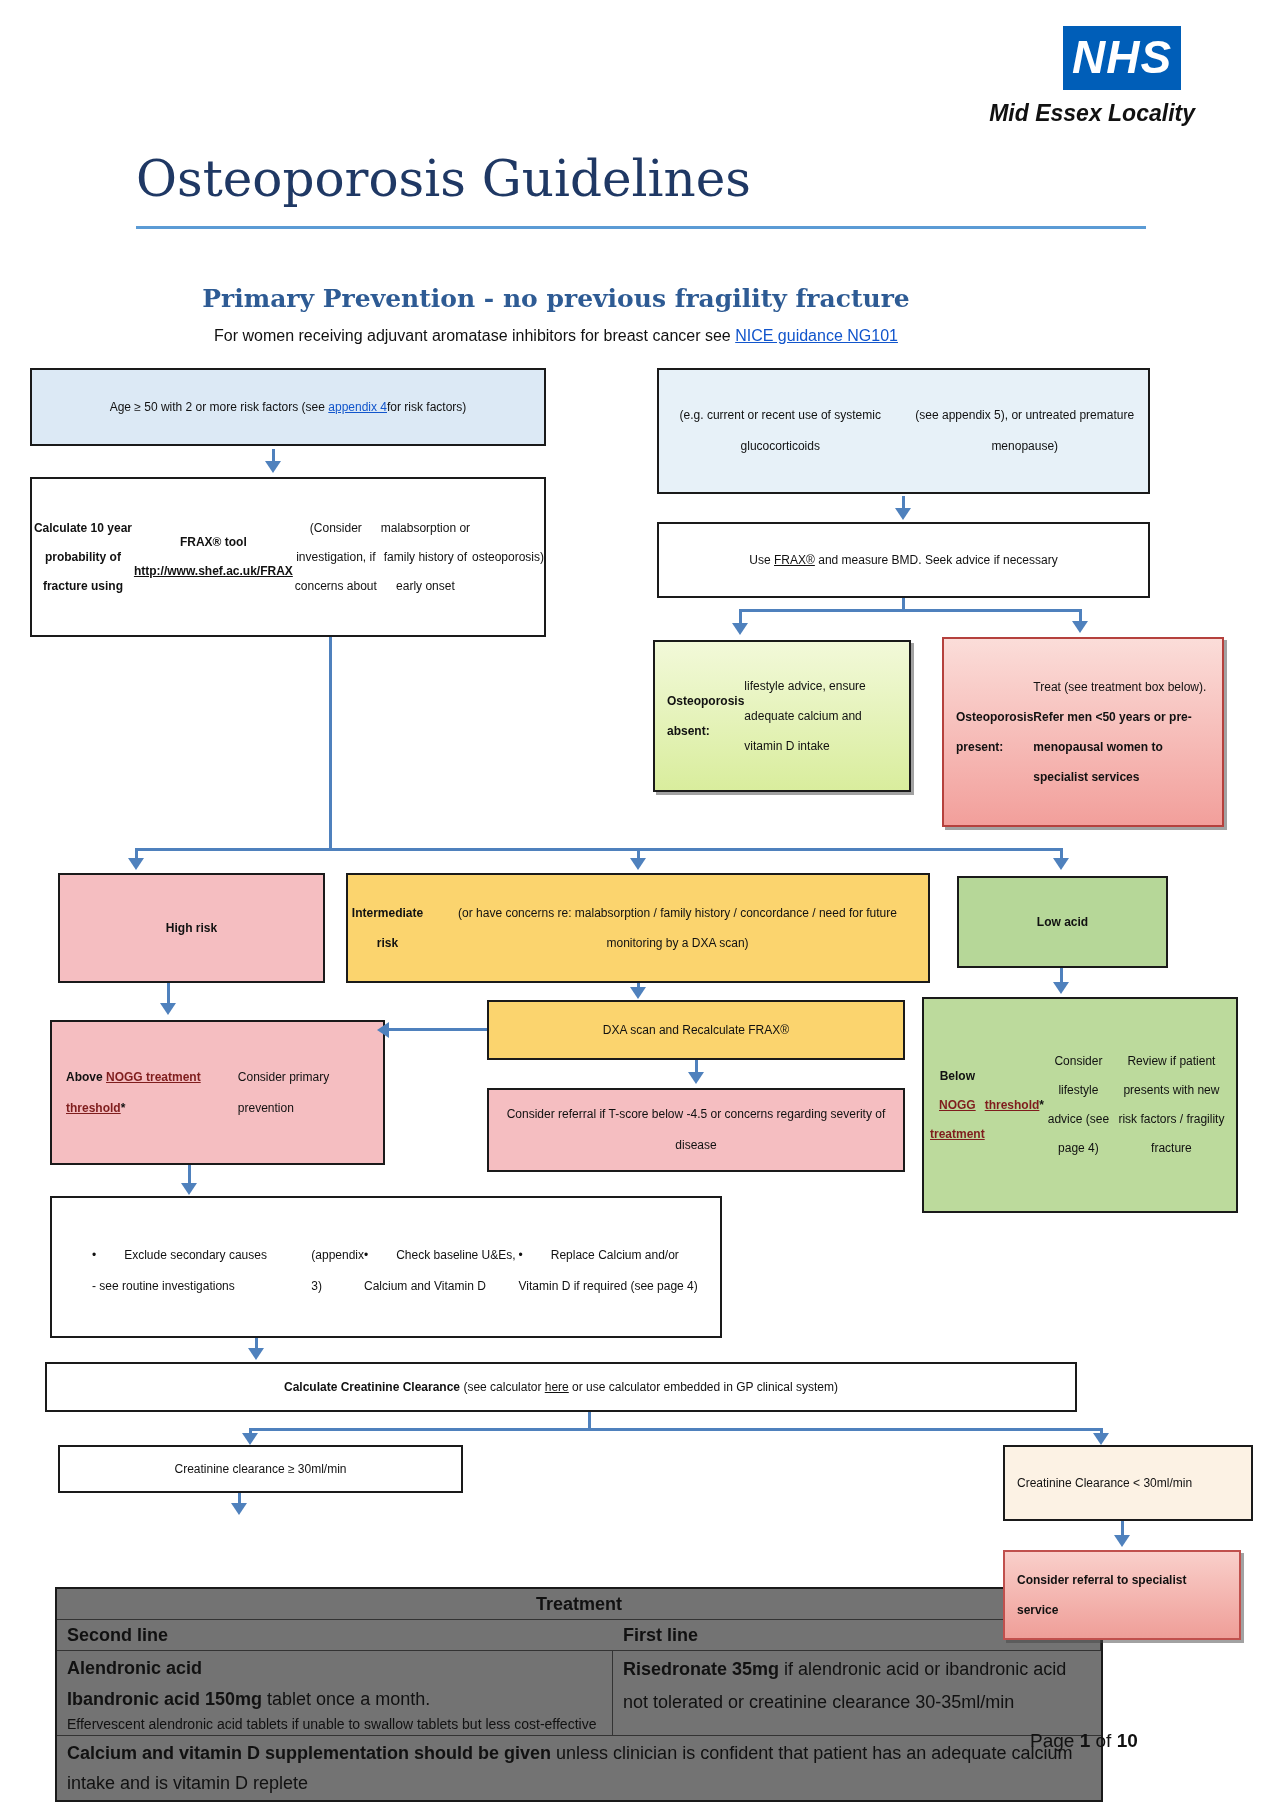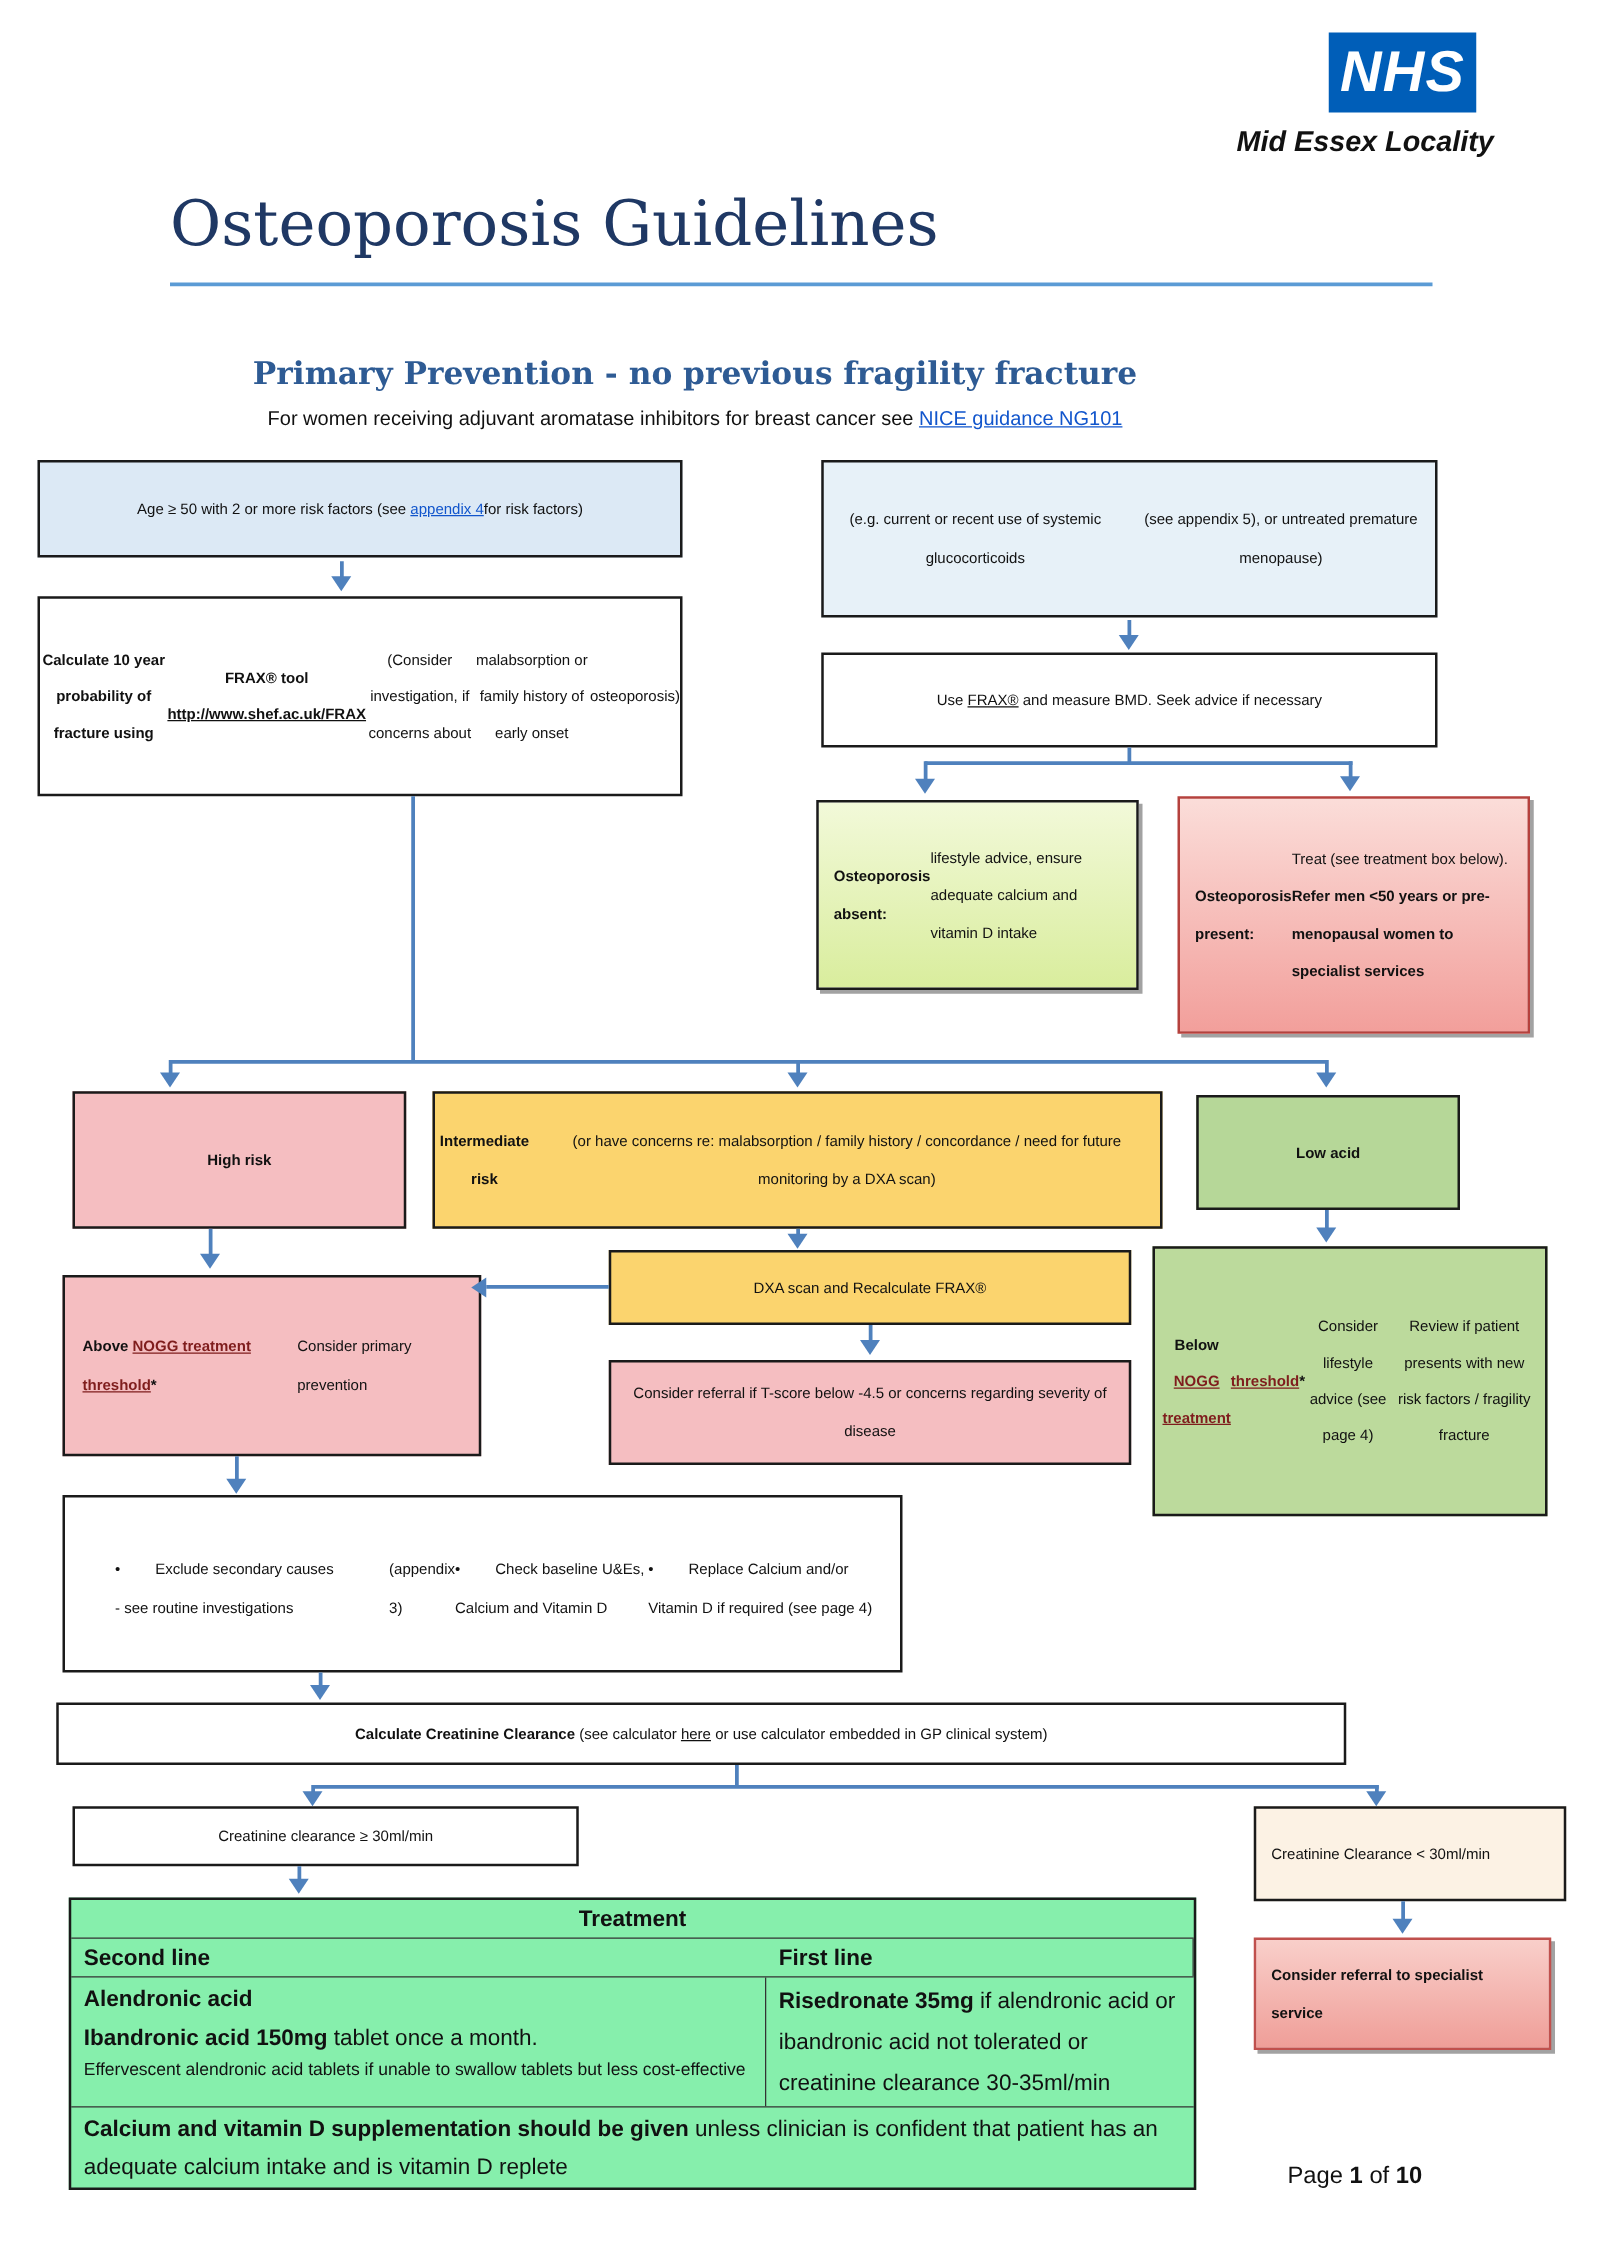--- a/index.html
+++ b/index.html
@@ -24,22 +24,22 @@
         color:#fff;font-style:italic;font-weight:bold;font-size:46px;line-height:62px;
         text-align:center;letter-spacing:1px}
   #locality{position:absolute;right:85px;top:100px;font-size:23px;font-weight:bold;font-style:italic}
   #title{position:absolute;left:136px;top:150px;font-family:"DejaVu Serif",serif;
          font-size:50px;color:#1F3864}
   #rule{position:absolute;left:136px;top:226px;width:1010px;height:3px;background:#5B9BD5}
   #subtitle{position:absolute;left:0;top:284px;width:1112px;text-align:center;
             font-family:"DejaVu Serif",serif;font-weight:bold;font-size:25px;color:#2E5B94}
   #arom{position:absolute;left:0;top:327px;width:1112px;text-align:center;font-size:16px}
   
-  #ttable{position:absolute;left:55px;top:1518px;width:902px;box-sizing:border-box;
-          border:2.5px solid #1a1a1a;background:#86efac;font-size:18px}
+  #ttable{position:absolute;left:55px;top:1587px;width:1048px;box-sizing:border-box;
+          border:2.5px solid #1a1a1a;background:#737373;font-size:18px}
   .trow{border-top:1.5px solid #333}
   .tgrid{display:grid;grid-template-columns:556px 1fr}
   .tcell{padding:2px 10px;box-sizing:border-box}
   .tcell.c1{border-right:1.5px solid #333}
   .note{font-size:14px;line-height:18px}
   #pageno{position:absolute;left:1030px;top:1730px;font-size:19px}
 </style>
 </head>
 <body>
 

